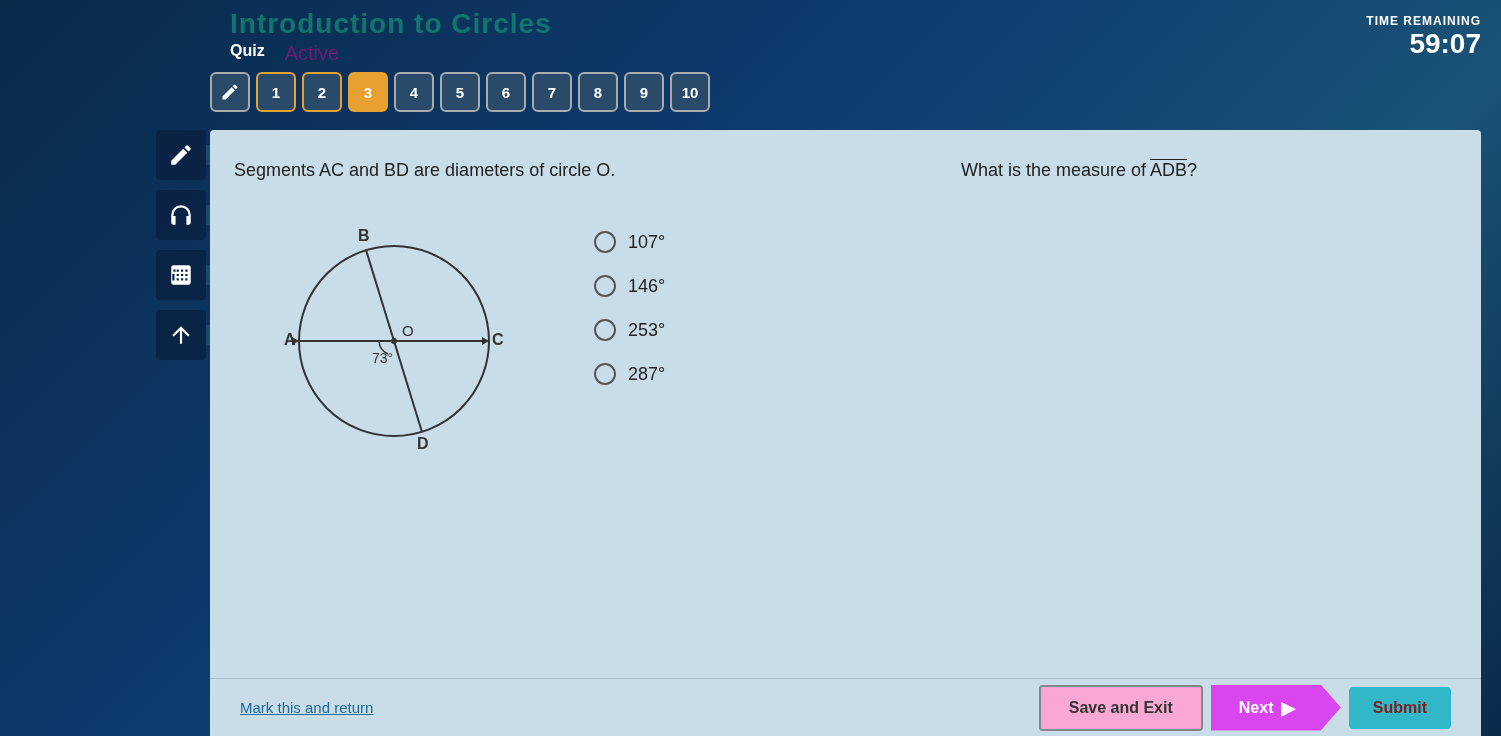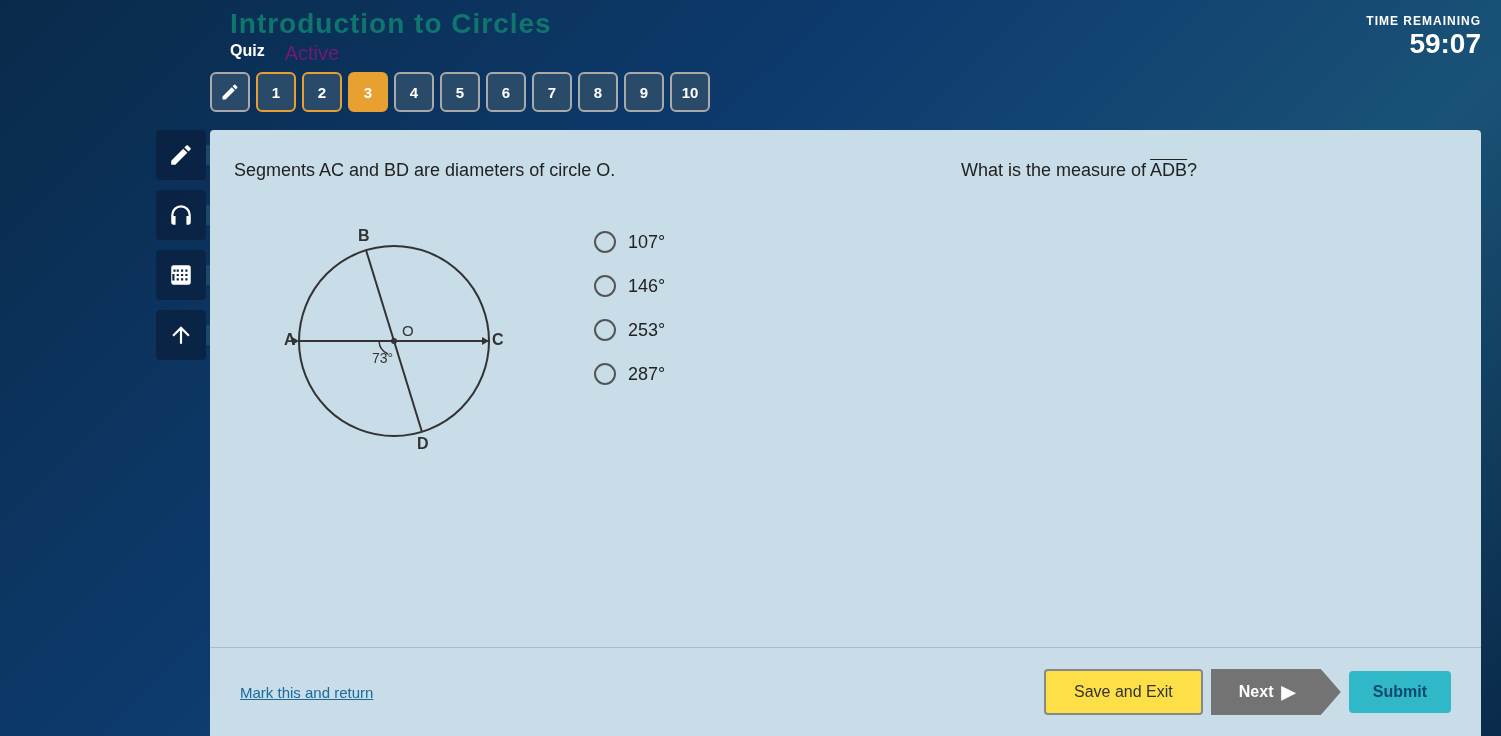--- a/index.html
+++ b/index.html
@@ -201,21 +201,21 @@
       font-size: 18px;
       color: #222;
     }
 
     
     .bottom-bar {
       position: absolute;
       bottom: 0;
       left: 210px;
       right: 20px;
-      height: 89px;
+      height: 58px;
       background: #c8dde8;
       display: flex;
       align-items: center;
       justify-content: space-between;
       padding: 0 30px;
       border-top: 1px solid #aabbcc;
     }
 
     .mark-return {
       color: #1a6a9a;
@@ -225,48 +225,48 @@
     }
 
     .bottom-buttons {
       display: flex;
       gap: 8px;
       align-items: center;
     }
 
     .btn-save-exit {
       padding: 12px 28px;
-      background: #fde047;
+      background: #f9a8d4;
       border: 2px solid #888;
       border-radius: 4px;
       font-size: 16px;
-      font-weight: normal;
+      font-weight: bold;
       color: #333;
       cursor: pointer;
     }
 
     .btn-next {
       padding: 12px 20px 12px 28px;
-      background: #737373;
+      background: #d946ef;
       border: none;
       color: white;
       font-size: 16px;
       font-weight: bold;
       cursor: pointer;
       clip-path: polygon(0 0, calc(100% - 20px) 0, 100% 50%, calc(100% - 20px) 100%, 0 100%);
       padding-right: 36px;
       min-width: 130px;
     }
 
     .btn-submit {
       padding: 12px 24px;
       background: #30b8c8;
       border: none;
       border-radius: 4px;
-      color: #0c4a6e;
+      color: #7f1d1d;
       font-size: 16px;
       font-weight: bold;
       cursor: pointer;
     }
 
     
     .overline {
       text-decoration: overline;
     }
   </style>

